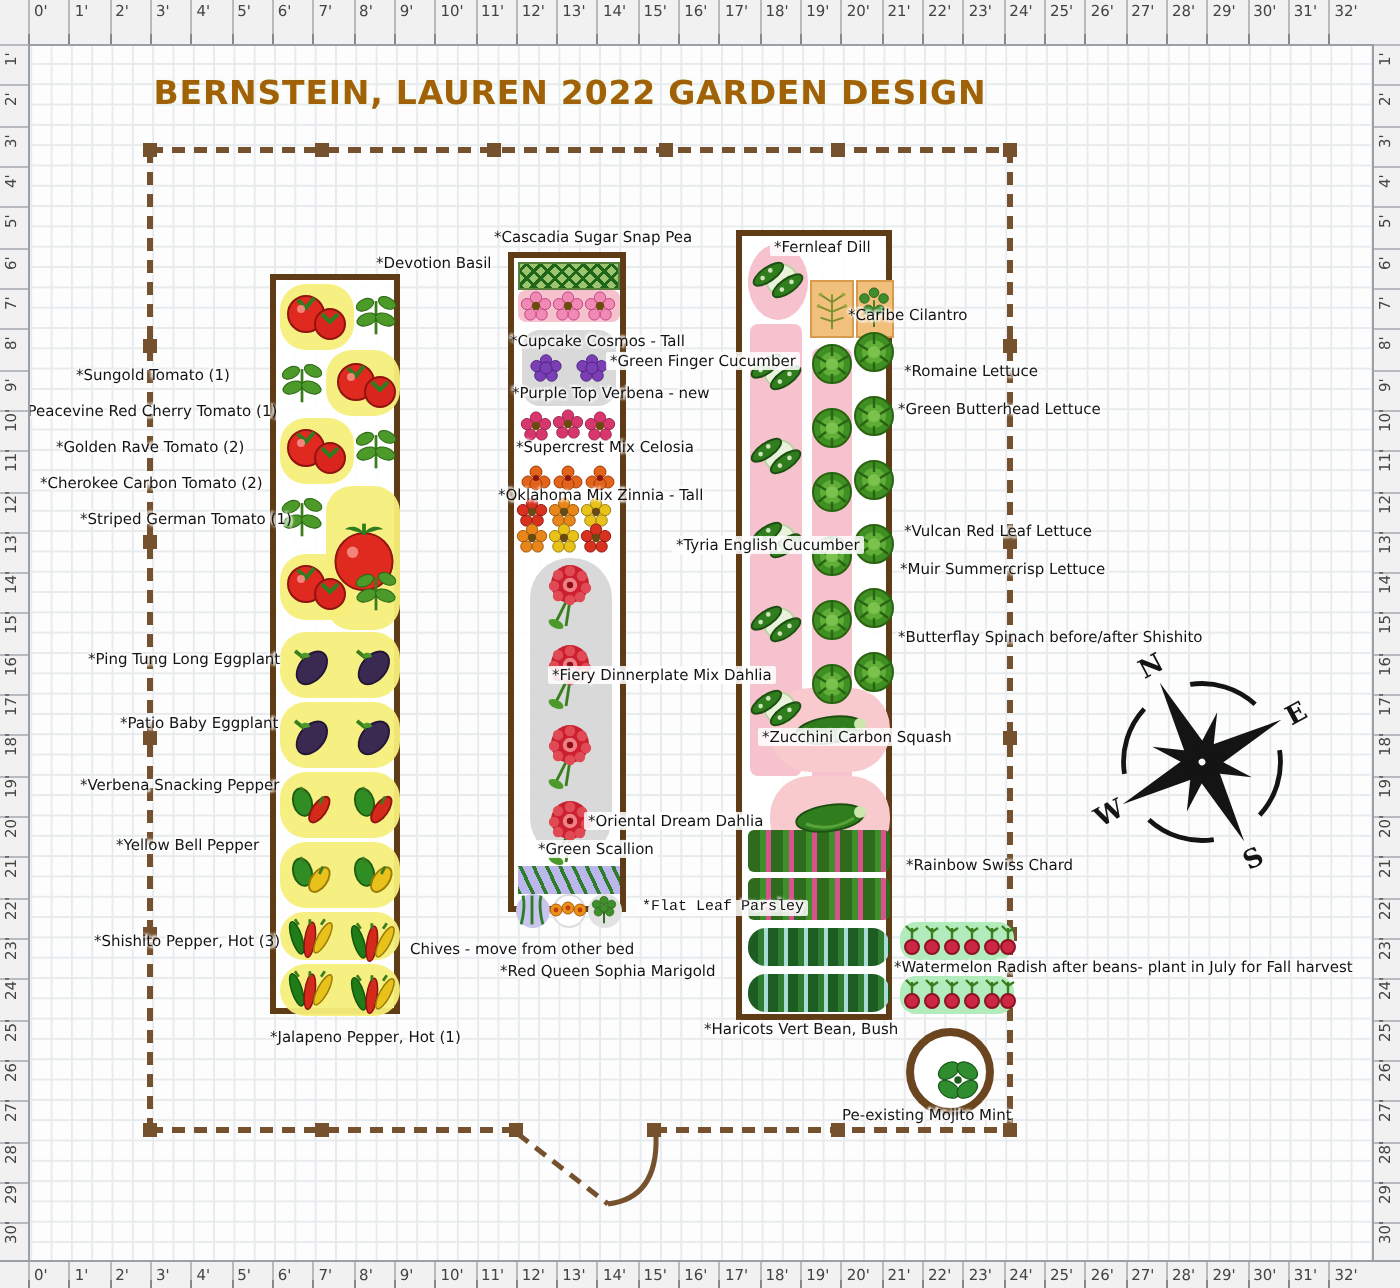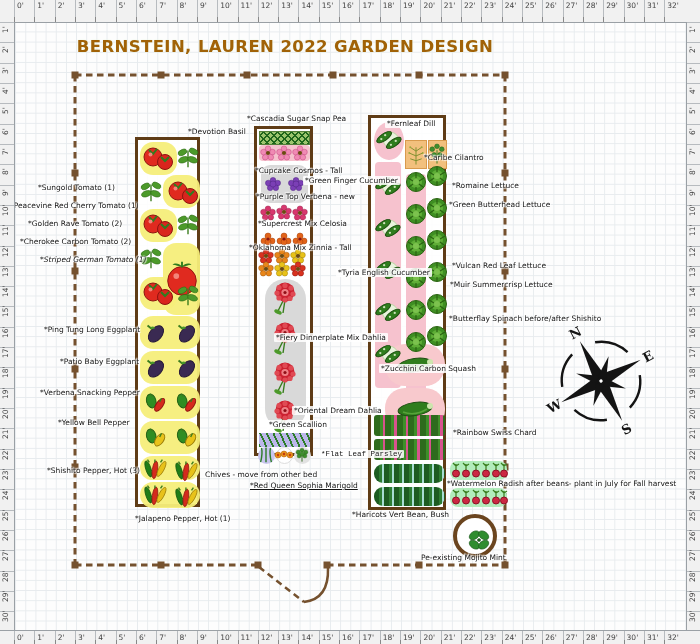--- a/index.html
+++ b/index.html
@@ -1085,38 +1085,38 @@
             <ellipse cx="20" cy="20" rx="6" ry="4" transform="rotate(-35 20 20)"></ellipse>
           </g>
           <circle cx="15" cy="15" r="2" fill="#1d5c1d"></circle>
         </svg></span>
     </div>
     <div class="lbl" style="left: 188px; top: 127px;">*Devotion Basil</div>
     <div class="lbl" style="left: 38px; top: 183px;">*Sungold Tomato (1)</div>
     <div class="lbl" style="left: 10px; top: 201px;">*Peacevine Red Cherry Tomato (1)</div>
     <div class="lbl" style="left: 28px; top: 219px;">*Golden Rave Tomato (2)</div>
     <div class="lbl" style="left: 20px; top: 237px;">*Cherokee Carbon Tomato (2)</div>
-    <div class="lbl" style="left: 40px; top: 255px; font-style: italic;">*Striped German Tomato (1)</div>
+    <div class="lbl" style="left: 40px; top: 255px;">*Striped German Tomato (1)</div>
     <div class="lbl" style="left: 44px; top: 325px;">*Ping Tung Long Eggplant</div>
     <div class="lbl" style="left: 60px; top: 357px;">*Patio Baby Eggplant</div>
     <div class="lbl" style="left: 40px; top: 388px;">*Verbena Snacking Pepper</div>
     <div class="lbl" style="left: 58px; top: 418px;">*Yellow Bell Pepper</div>
     <div class="lbl" style="left: 47px; top: 466px;">*Shishito Pepper, Hot (3)</div>
     <div class="lbl" style="left: 135px; top: 514px;">*Jalapeno Pepper, Hot (1)</div>
     <div class="lbl" style="left: 247px; top: 114px;">*Cascadia Sugar Snap Pea</div>
     <div class="lbl" style="left: 255px; top: 166px;">*Cupcake Cosmos - Tall</div>
     <div class="lbl" style="left: 256px; top: 192px;">*Purple Top Verbena - new</div>
     <div class="lbl" style="left: 258px; top: 219px;">*Supercrest Mix Celosia</div>
     <div class="lbl" style="left: 249px; top: 243px;">*Oklahoma Mix Zinnia - Tall</div>
     <div class="lbl boxed" style="left: 274px; top: 333px;">*Fiery Dinnerplate Mix Dahlia</div>
     <div class="lbl boxed" style="left: 292px; top: 406px;">*Oriental Dream Dahlia</div>
     <div class="lbl boxed" style="left: 267px; top: 420px;">*Green Scallion</div>
     <div class="lbl boxed" style="left: 319px; top: 450px; font-family: Liberation Mono, monospace;">*Flat Leaf Parsley</div>
     <div class="lbl" style="left: 205px; top: 470px;">Chives - move from other bed</div>
-    <div class="lbl" style="left: 250px; top: 481px; text-decoration: underline;">*Red Queen Sophia Marigold</div>
+    <div class="lbl" style="left: 250px; top: 481px;">*Red Queen Sophia Marigold</div>
     <div class="lbl boxed" style="left: 385px; top: 119px;">*Fernleaf Dill</div>
     <div class="lbl" style="left: 424px; top: 124px; margin-top: 29px;">*Caribe Cilantro</div>
     <div class="lbl boxed" style="left: 303px; top: 176px;">*Green Finger Cucumber</div>
     <div class="lbl" style="left: 452px; top: 181px;">*Romaine Lettuce</div>
     <div class="lbl" style="left: 449px; top: 200px;">*Green Butterhead Lettuce</div>
     <div class="lbl" style="left: 452px; top: 261px;">*Vulcan Red Leaf Lettuce</div>
     <div class="lbl" style="left: 450px; top: 280px;">*Muir Summercrisp Lettuce</div>
     <div class="lbl" style="left: 449px; top: 314px;">*Butterflay Spinach before/after Shishito</div>
     <div class="lbl boxed" style="left: 336px; top: 268px;">*Tyria English Cucumber</div>
     <div class="lbl boxed" style="left: 379px; top: 364px;">*Zucchini Carbon Squash</div>

